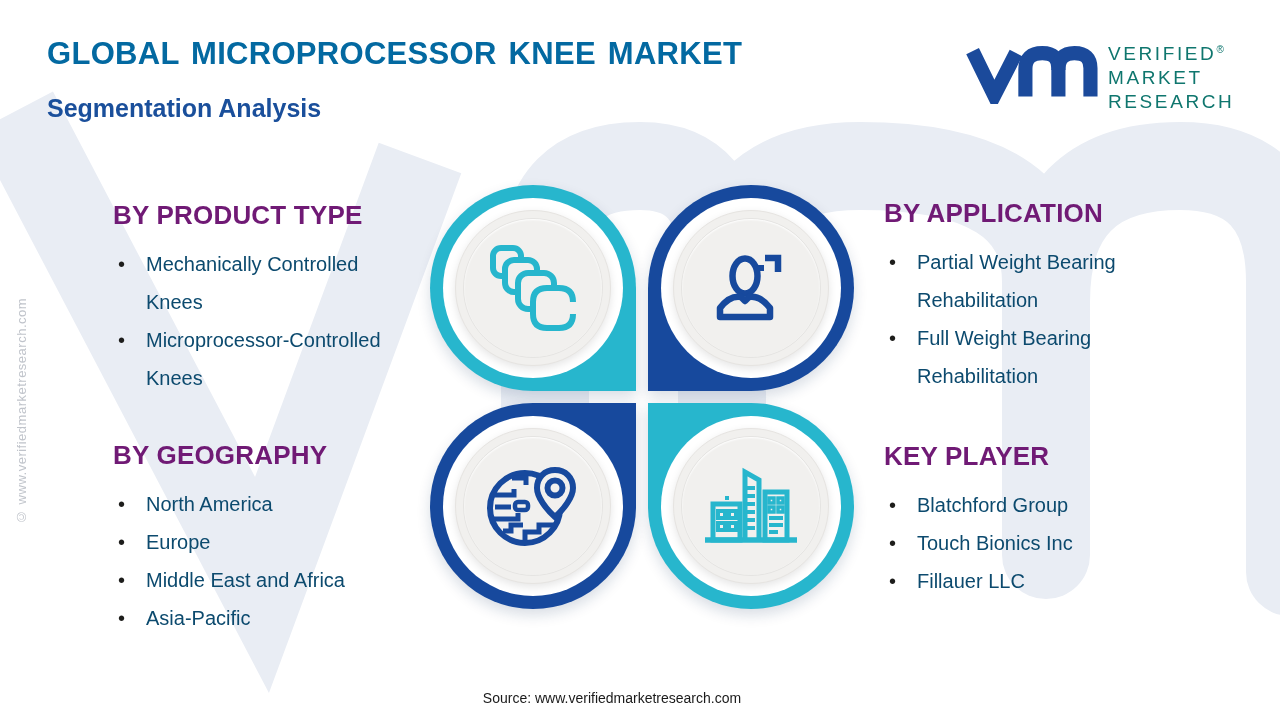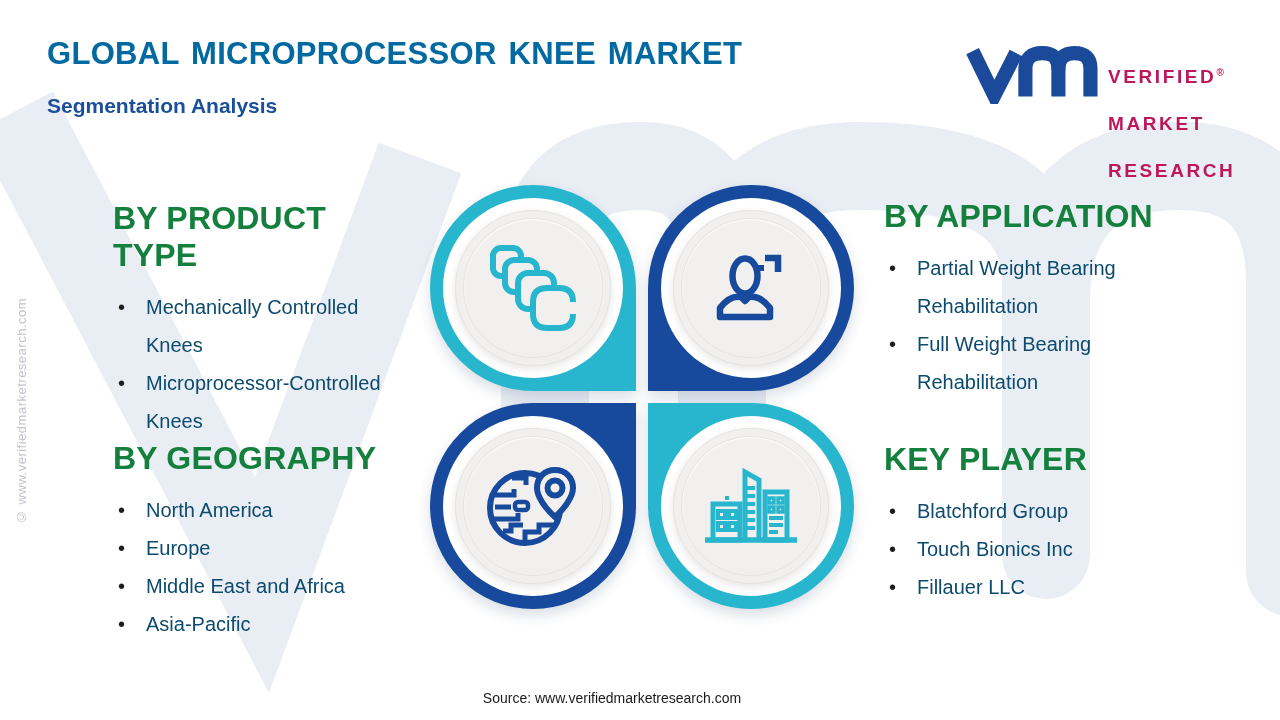--- a/index.html
+++ b/index.html
@@ -16,34 +16,34 @@
     writing-mode:vertical-rl;transform:rotate(180deg);
     font-size:13px;color:#c0c4cb;letter-spacing:.5px;white-space:nowrap;
   }
   
   .page-title{
     position:absolute;left:47px;top:36px;z-index:3;
     font-size:31px;font-weight:bold;color:#0369a1;letter-spacing:.3px;word-spacing:3px;
   }
   .page-subtitle{
     position:absolute;left:47px;top:94px;z-index:3;
-    font-size:21px;font-weight:bold;color:#1a4f9b;
+    font-size:25px;font-weight:bold;color:#1a4f9b;
   }
   .logo{position:absolute;left:966px;top:38px;z-index:3;display:flex;align-items:flex-start;}
   .logo-mark{width:132px;height:66px;margin-right:10px;}
   .logo-text{display:flex;flex-direction:column;margin-top:4px;}
   .logo-line{
-    font-size:19px;font-weight:bold;color:#be185d;letter-spacing:2.6px;line-height:24px;
-    position:relative;white-space:nowrap;margin-top:23px;
+    font-size:19px;font-weight:normal;color:#0f766e;letter-spacing:2.6px;line-height:24px;
+    position:relative;white-space:nowrap;
   }
   .logo-reg{font-size:10px;vertical-align:top;position:relative;top:-4px;letter-spacing:0;}
   
   .section{position:absolute;z-index:3;}
   .section h2{
-    margin:0 0 14px 0;font-size:32px;font-weight:bold;color:#15803d;letter-spacing:.2px;
+    margin:0 0 14px 0;font-size:26px;font-weight:bold;color:#701a75;letter-spacing:.2px;
   }
   .section ul{list-style:none;margin:0;padding:0;}
   .section li{
     position:relative;padding-left:33px;font-size:20px;color:#0c4a6e;line-height:38px;
   }
   .section li::before{
     content:"\2022";position:absolute;left:5px;top:0;color:#1d1d1b;font-size:20px;
   }
   .sec-product{left:113px;top:200px;width:300px;}
   .sec-product ul{width:280px;}

